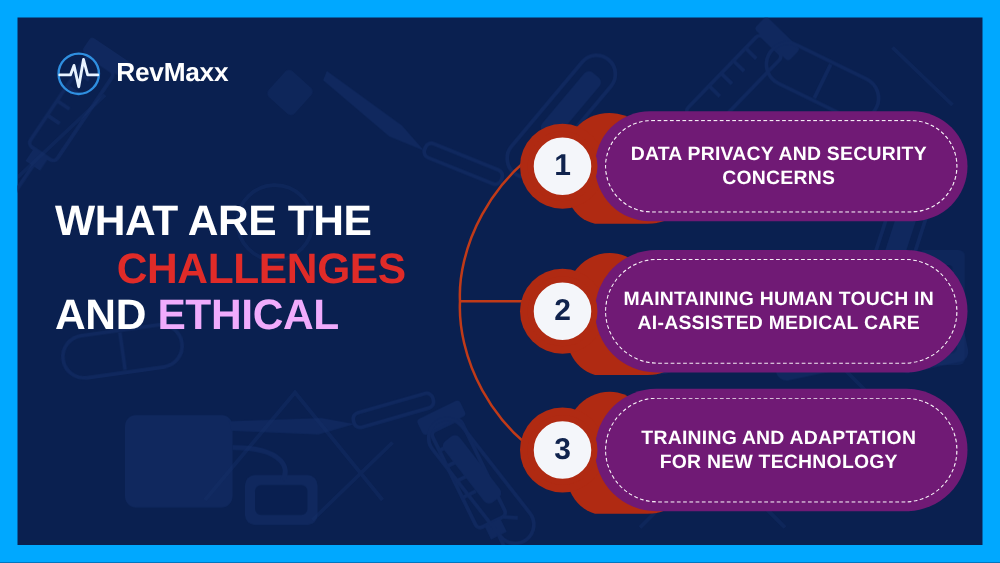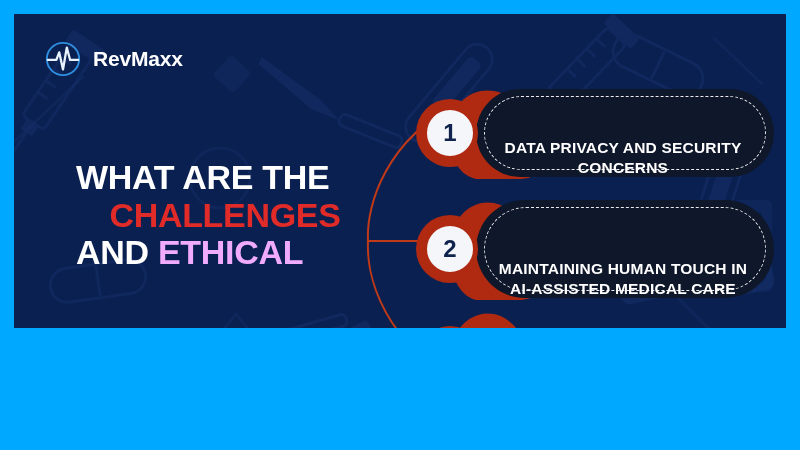--- a/index.html
+++ b/index.html
@@ -9,62 +9,62 @@
     background:#00A8FF;
   }
   .frame {
     position:relative;
     width:800px; height:450px;
     background:#00A8FF;
   }
   .canvas {
     position:absolute;
     left:14px; top:14px;
-    width:772px; height:314px;
+    width:772px; height:422px;
     background:#0A2050;
     overflow:hidden;
   }
   .bg-art { position:absolute; left:0; top:0; width:772px; height:422px; }
 
   
   .logo { position:absolute; left:30px; top:26px; display:flex; align-items:center; gap:11px; }
   .logo-mark { width:38px; height:38px; flex:none; }
   .logo-text {
     color:#FFFFFF; font-size:21px; font-weight:bold;
     letter-spacing:-0.2px; white-space:nowrap;
   }
 
   
   .headline {
     position:absolute; left:30px; top:145px;
     width:330px;
     font-size:34px; font-weight:bold; line-height:1.11;
     letter-spacing:-0.3px; text-transform:uppercase;
   }
-  .headline .ln { display:block; white-space:nowrap;margin-left:32px; }
+  .headline .ln { display:block; white-space:nowrap; }
   .w { color:#FFFFFF; }
   .r { color:#E02B28;text-align:center; }
   .y { color:#f0abfc; }
 
   
   .connector { position:absolute; left:330px; top:85px; width:140px; height:285px; }
 
   
   .items { position:absolute; left:0; top:0; width:772px; height:422px; }
   .item { position:absolute; left:400px; width:360px; }
   .item-1 { top:69px;  height:100px; }
   .item-2 { top:180px; height:110px; }
   .item-3 { top:291px; height:110px; }
 
   .teardrop { position:absolute; left:0; top:0; width:130px; height:100%; }
   .pill {
     position:absolute; left:62px; top:6px; right:0; bottom:6px;
-    background:#0f172a;
+    background:#701a75;
     border-radius:60px;
-    display:flex; align-items:flex-end; justify-content:center;
+    display:flex; align-items:center; justify-content:center;
   }
   .pill-dash {
     position:absolute; left:8px; top:7px; right:8px; bottom:7px;
     border:1.6px dashed rgba(255,255,255,.92);
     border-radius:60px;
     pointer-events:none;
   }
   .pill-text {
     position:relative;
     color:#FFFFFF;
@@ -200,18 +200,22 @@
           <span class="pill-text">MAINTAINING HUMAN TOUCH IN AI-ASSISTED MEDICAL CARE</span>
         </div>
         <div class="numcircle">2</div>
       </div>
 
       <div class="item item-3">
         <svg class="teardrop" viewBox="0 0 130 110" preserveAspectRatio="none">
           <path d="M36 55 C36 25 56 5 80 9 C104 14 118 44 126 77 C130 97 122 106 104 106 L62 106 C44 101 36 81 36 55 Z" fill="#B02A12"></path>
           <circle cx="36" cy="55" r="34" fill="#B02A12"></circle>
         </svg>
+        <div class="pill">
+          <span class="pill-dash"></span>
+          <span class="pill-text">TRAINING AND ADAPTATION FOR NEW TECHNOLOGY</span>
+        </div>
         <div class="numcircle">3</div>
       </div>
 
     </div>
   </div>
 </div>
 
 </body></html>

